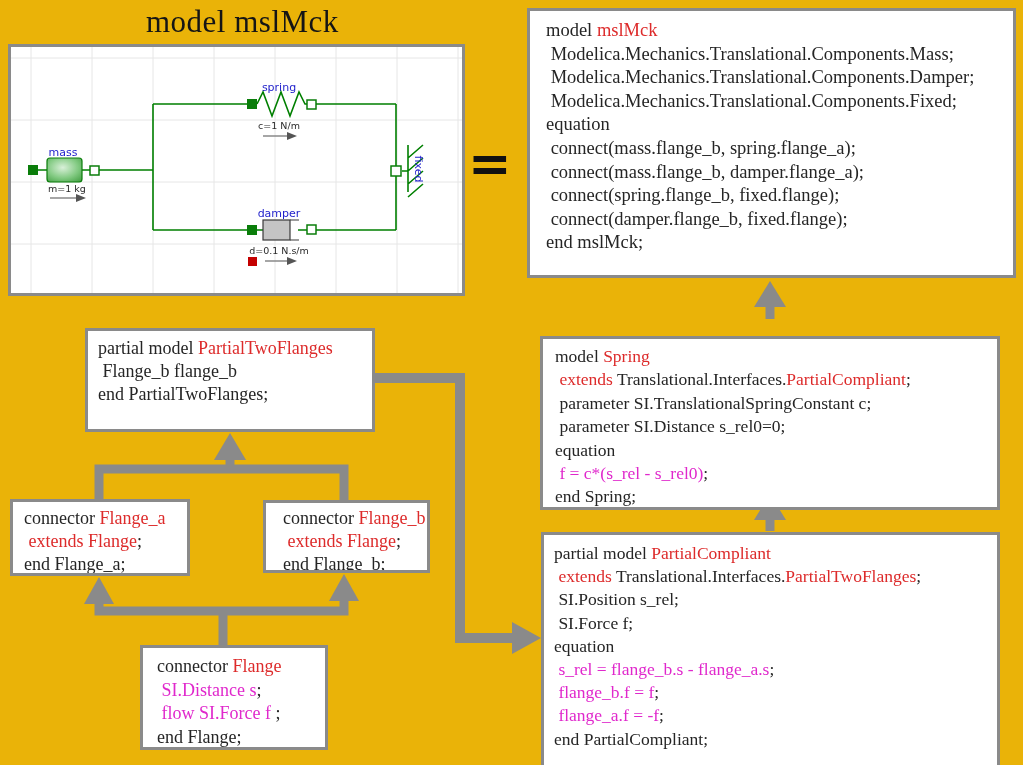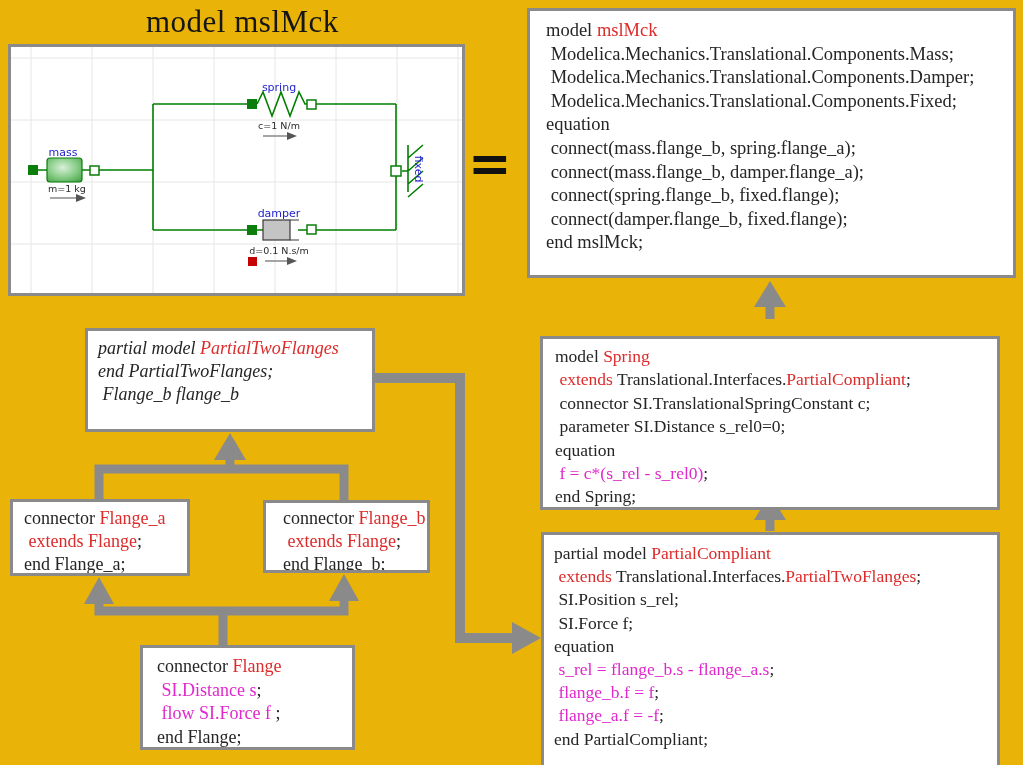--- a/index.html
+++ b/index.html
@@ -21,26 +21,26 @@
   .seg-r{color:#dd2b2b;}
   .seg-m{color:#e028cc;}
 
   #box-mslmck{left:527px;top:8px;width:489px;height:270px;padding:8px 0 0 16px;
               font-size:18.5px;line-height:23.6px;}
   #box-spring{left:540px;top:336px;width:460px;height:174px;padding:6px 0 0 12px;
               font-size:17.5px;line-height:23.4px;}
   #box-partialcompliant{left:541px;top:532px;width:459px;height:263px;padding:7px 0 0 10px;
               font-size:17.5px;line-height:23.2px;}
   #box-partialtwoflanges{left:85px;top:328px;width:290px;height:104px;padding:6px 0 0 10px;
-              font-size:18px;line-height:23px;font-style:italic;}
+              font-size:18px;line-height:23px;}
   #box-flange-a{left:10px;top:499px;width:180px;height:77px;padding:5px 4px 0 11px;
               font-size:18px;line-height:23px;}
   #box-flange-b{left:263px;top:500px;width:167px;height:73px;padding:4px 0 0 17px;
               font-size:18px;line-height:23px;}
-  #box-flange{left:140px;top:645px;width:215px;height:105px;padding:7px 0 0 14px;
+  #box-flange{left:140px;top:645px;width:188px;height:105px;padding:7px 0 0 14px;
               font-size:18px;line-height:23.5px;}
 
   #arrow-overlay{position:absolute;left:0;top:0;z-index:1;pointer-events:none;}
   .rel-line{stroke:#8a8a8a;fill:none;}
   .rel-head{fill:#8a8a8a;stroke:none;}
 
   .dgrid{stroke:#e6e6e6;stroke-width:1;fill:none;}
   .wire{stroke:#007f00;stroke-width:1.6;fill:none;}
   .sq-green{fill:#0a7d0a;stroke:none;}
   .sq-white{fill:#ffffff;stroke:#0a7d0a;stroke-width:1.5;}
@@ -153,41 +153,41 @@
       <div class="code-line"><span class="seg-k">equation</span></div>
       <div class="code-line"><span class="seg-k"> connect(mass.flange_b, spring.flange_a);</span></div>
       <div class="code-line"><span class="seg-k"> connect(mass.flange_b, damper.flange_a);</span></div>
       <div class="code-line"><span class="seg-k"> connect(spring.flange_b, fixed.flange);</span></div>
       <div class="code-line"><span class="seg-k"> connect(damper.flange_b, fixed.flange);</span></div>
       <div class="code-line"><span class="seg-k">end mslMck;</span></div>
     </div>
   <div id="box-spring" class="code-box">
       <div class="code-line"><span class="seg-k">model </span><span class="seg-r">Spring</span></div>
       <div class="code-line"><span class="seg-r"> extends </span><span class="seg-k">Translational.Interfaces.</span><span class="seg-r">PartialCompliant</span><span class="seg-k">;</span></div>
-      <div class="code-line"><span class="seg-k"> connector SI.TranslationalSpringConstant c;</span></div>
+      <div class="code-line"><span class="seg-k"> parameter SI.TranslationalSpringConstant c;</span></div>
       <div class="code-line"><span class="seg-k"> parameter SI.Distance s_rel0=0;</span></div>
       <div class="code-line"><span class="seg-k">equation</span></div>
       <div class="code-line"><span class="seg-m"> f = c*(s_rel - s_rel0)</span><span class="seg-k">;</span></div>
       <div class="code-line"><span class="seg-k">end Spring;</span></div>
     </div>
   <div id="box-partialcompliant" class="code-box">
       <div class="code-line"><span class="seg-k">partial model </span><span class="seg-r">PartialCompliant</span></div>
       <div class="code-line"><span class="seg-r"> extends </span><span class="seg-k">Translational.Interfaces.</span><span class="seg-r">PartialTwoFlanges</span><span class="seg-k">;</span></div>
       <div class="code-line"><span class="seg-k"> SI.Position s_rel;</span></div>
       <div class="code-line"><span class="seg-k"> SI.Force f;</span></div>
       <div class="code-line"><span class="seg-k">equation</span></div>
       <div class="code-line"><span class="seg-m"> s_rel = flange_b.s - flange_a.s</span><span class="seg-k">;</span></div>
       <div class="code-line"><span class="seg-m"> flange_b.f = f</span><span class="seg-k">;</span></div>
       <div class="code-line"><span class="seg-m"> flange_a.f = -f</span><span class="seg-k">;</span></div>
       <div class="code-line"><span class="seg-k">end PartialCompliant;</span></div>
     </div>
   <div id="box-partialtwoflanges" class="code-box">
       <div class="code-line"><span class="seg-k">partial model </span><span class="seg-r">PartialTwoFlanges</span></div>
+      <div class="code-line"><span class="seg-k"> Flange_b flange_b</span></div>
       <div class="code-line"><span class="seg-k">end PartialTwoFlanges;</span></div>
-      <div class="code-line"><span class="seg-k"> Flange_b flange_b</span></div>
     </div>
   <div id="box-flange-a" class="code-box">
       <div class="code-line"><span class="seg-k">connector </span><span class="seg-r">Flange_a</span></div>
       <div class="code-line"><span class="seg-r"> extends Flange</span><span class="seg-k">;</span></div>
       <div class="code-line"><span class="seg-k">end Flange_a;</span></div>
     </div>
   <div id="box-flange-b" class="code-box">
       <div class="code-line"><span class="seg-k">connector </span><span class="seg-r">Flange_b</span></div>
       <div class="code-line"><span class="seg-r"> extends Flange</span><span class="seg-k">;</span></div>
       <div class="code-line"><span class="seg-k">end Flange_b;</span></div>

